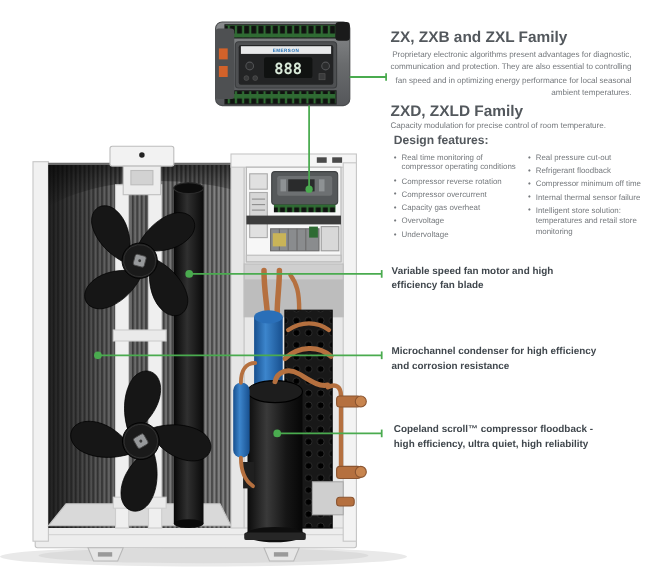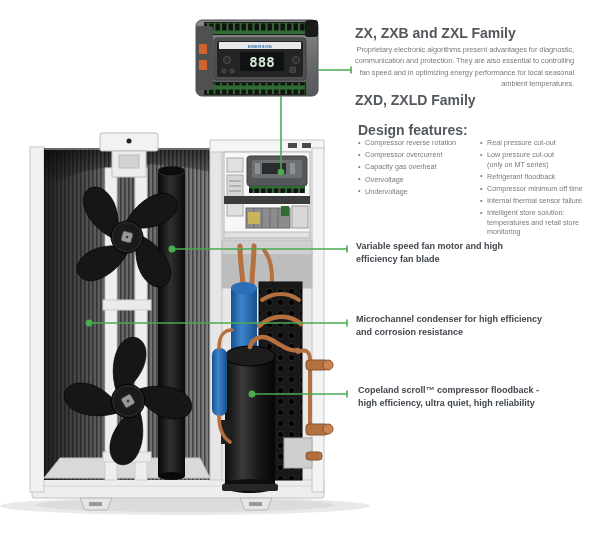--- a/index.html
+++ b/index.html
@@ -2,21 +2,21 @@
 <html><head>
 <meta charset="utf-8">
 <style>
   html,body{margin:0;padding:0;background:#ffffff;}
   #canvas{position:relative;width:600px;height:533px;background:#ffffff;overflow:hidden;
           font-family:"Liberation Sans","DejaVu Sans",sans-serif;}
   #art{position:absolute;left:0;top:0;}
   .abs{position:absolute;}
   .h1{font-size:14px;font-weight:bold;color:#53585d;}
   .body-text{font-size:7.4px;line-height:11.4px;color:#75797d;white-space:pre-line;letter-spacing:-0.05px;}
-  .design-title{font-size:14px;font-weight:bold;color:#53585d;}
+  .design-title{font-size:11px;font-weight:bold;color:#53585d;}
   .feature-list{list-style:none;margin:0;padding:0;font-size:7.2px;line-height:9.4px;color:#75797d;}
   .feature-list li{position:relative;padding-left:7px;margin-bottom:2.8px;white-space:pre-line;}
   .feature-list li::before{content:"\2022";position:absolute;left:0;top:-0.5px;color:#75797d;}
   .callout-label{font-size:9px;font-weight:bold;line-height:12.5px;color:#40474d;white-space:pre-line;}
 </style>
 </head>
 <body>
 
 <div id="canvas">
 
@@ -260,35 +260,36 @@
   </g>
 </svg>
 
 <div class="abs h1" style="left:355px;top:25px;">ZX, ZXB and ZXL Family</div>
 <div class="abs body-text" style="left:355px;top:44px;text-align:right;">Proprietary electronic algorithms present advantages for diagnostic,
 communication and protection. They are also essential to controlling
 fan speed and in optimizing energy performance for local seasonal
 ambient temperatures.</div>
 
 <div class="abs h1" style="left:355px;top:92px;">ZXD, ZXLD Family</div>
+<div class="abs body-text" style="left:355px;top:108px;">Capacity modulation for precise control of room temperature.</div>
 
 <div class="abs design-title" style="left:358px;top:122px;">Design features:</div>
 
 <ul class="abs feature-list" style="left:358px;top:138px;width:120px;">
+  <li>Real time monitoring of
+compressor operating conditions</li>
   <li>Compressor reverse rotation</li>
   <li>Compressor overcurrent</li>
   <li>Capacity gas overheat</li>
   <li>Overvoltage</li>
   <li>Undervoltage</li>
 </ul>
 
 <ul class="abs feature-list" style="left:480px;top:138px;width:118px;">
   <li>Real pressure cut-out</li>
-  <li>Low pressure cut-out
-(only on MT series)</li>
   <li>Refrigerant floodback</li>
   <li>Compressor minimum off time</li>
   <li>Internal thermal sensor failure</li>
   <li>Intelligent store solution:
 temperatures and retail store
 monitoring</li>
 </ul>
 
 <div class="abs callout-label" style="left:356px;top:313px;">Microchannel condenser for high efficiency
 and corrosion resistance</div>

